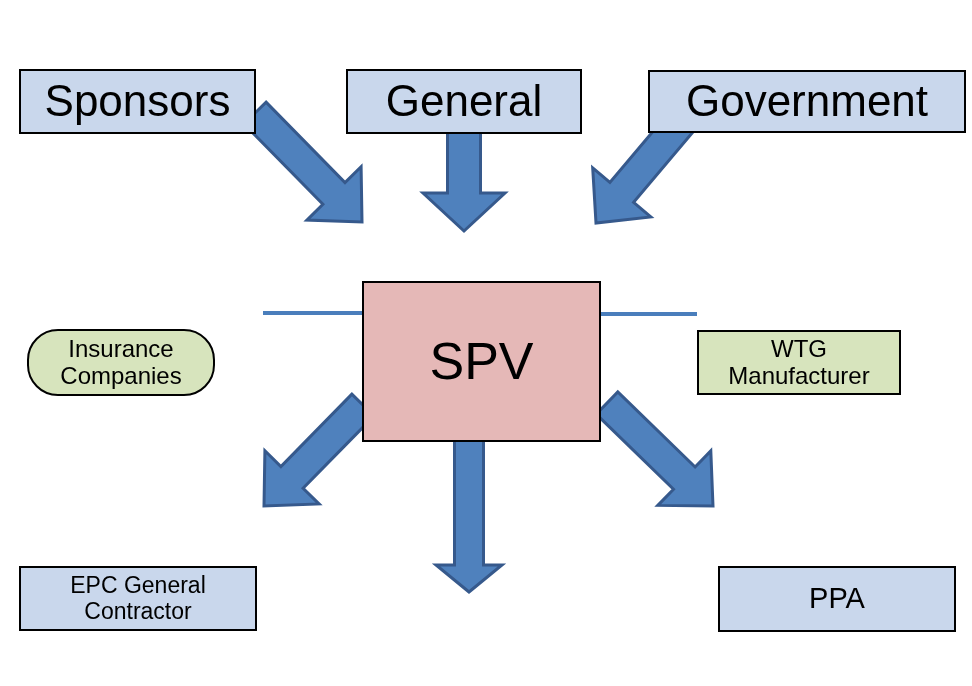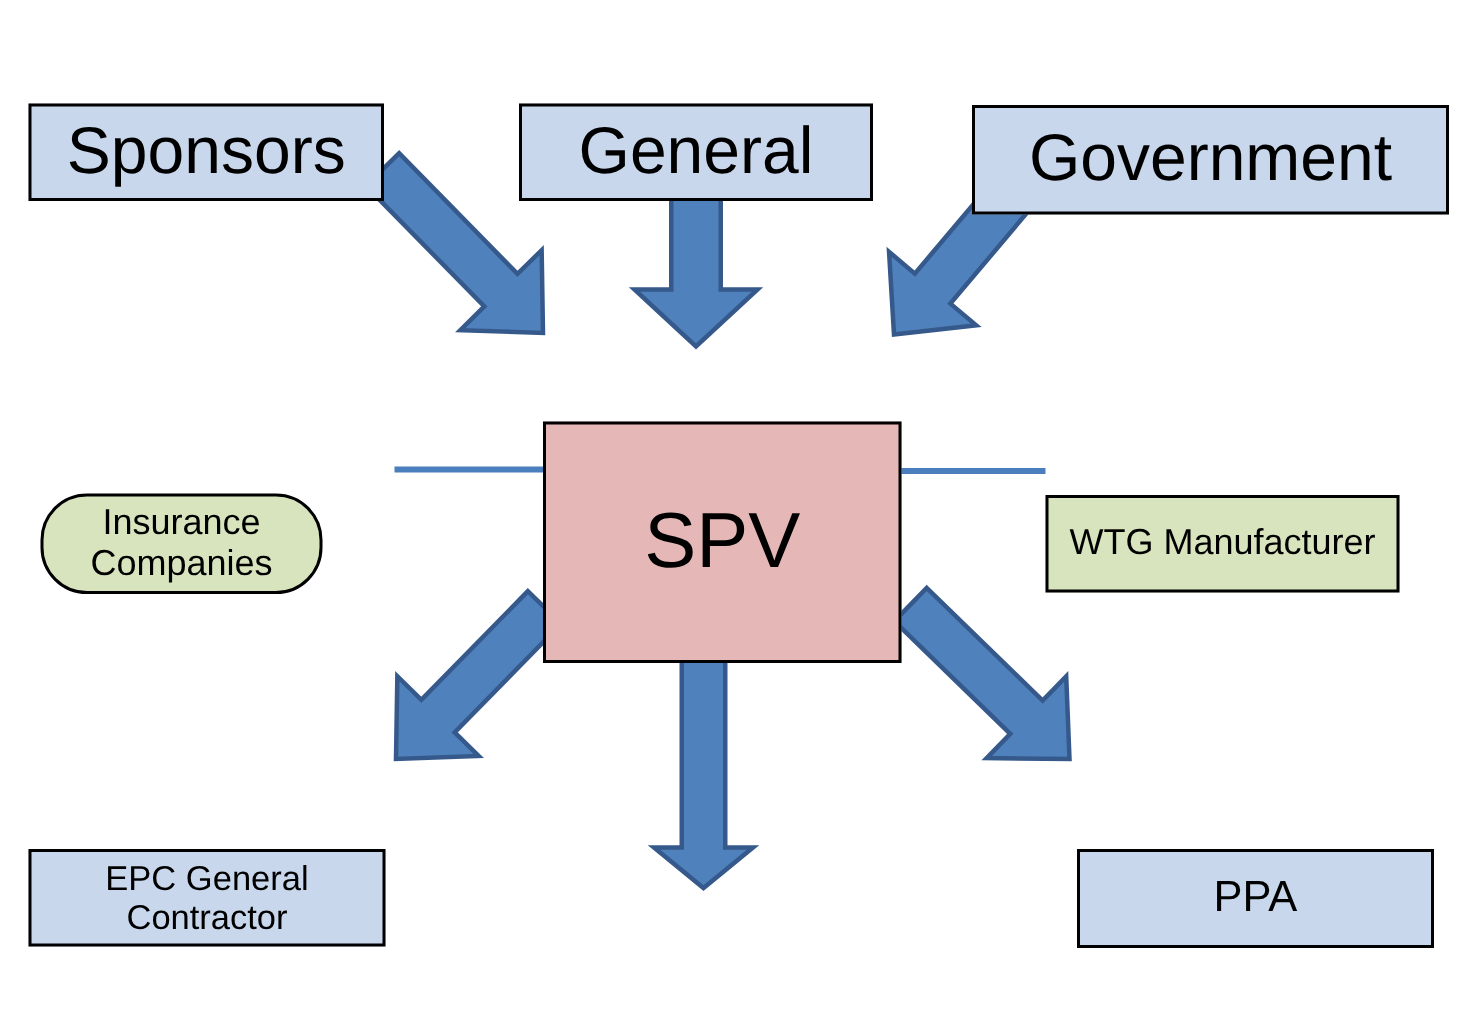--- a/index.html
+++ b/index.html
@@ -31,24 +31,24 @@
     line-height: 1.1;
     padding: 0 8px;
     margin-top: 48px;
   }
   .fill-blue  { background: var(--box-blue,  #c9d7ec); }
   .fill-green { background: var(--box-green, #d7e4bd); }
   .fill-pink  { background: var(--box-pink,  #e5b8b7); }
 
   #node-sponsors   { left: 19px;  top: 21px;  width: 237px; height: 65px;  font-size: 44px; }
   #node-lenders    { left: 346px; top: 21px;  width: 236px; height: 65px;  font-size: 44px; }
-  #node-government { left: 648px; top: 22px;  width: 318px; height: 73px;  font-size: 44px; }
+  #node-government { left: 648px; top: 22px;  width: 318px; height: 63px;  font-size: 44px; }
   #node-spv        { left: 362px; top: 233px; width: 239px; height: 161px; font-size: 52px; }
   #node-insurance  { left: 27px;  top: 281px; width: 188px; height: 67px;  font-size: 24px; border-radius: 31px; }
-  #node-wtg        { left: 697px; top: 282px; width: 236px; height: 65px;  font-size: 24px; }
+  #node-wtg        { left: 697px; top: 282px; width: 204px; height: 65px;  font-size: 24px; }
   #node-epc        { left: 19px;  top: 518px; width: 238px; height: 65px;  font-size: 23px; padding: 17px 14px; }
   #node-windfarm   { left: 363px; top: 594px; width: 237px; height: 68px;  font-size: 25px; }
   #node-ppa        { left: 718px; top: 518px; width: 238px; height: 66px;  font-size: 29px; }
 </style>
 </head>
 <body>
 
 <div class="canvas">
 
   <svg id="arrow-layer" viewBox="0 0 972 686" xmlns="http://www.w3.org/2000/svg">

